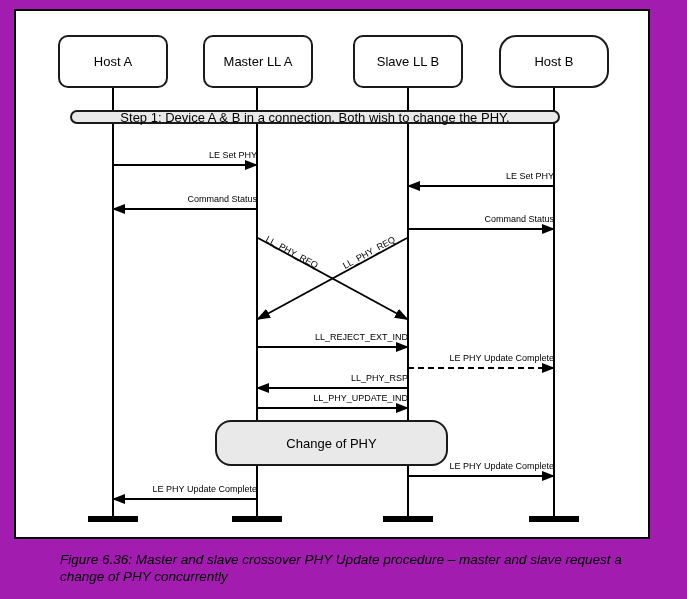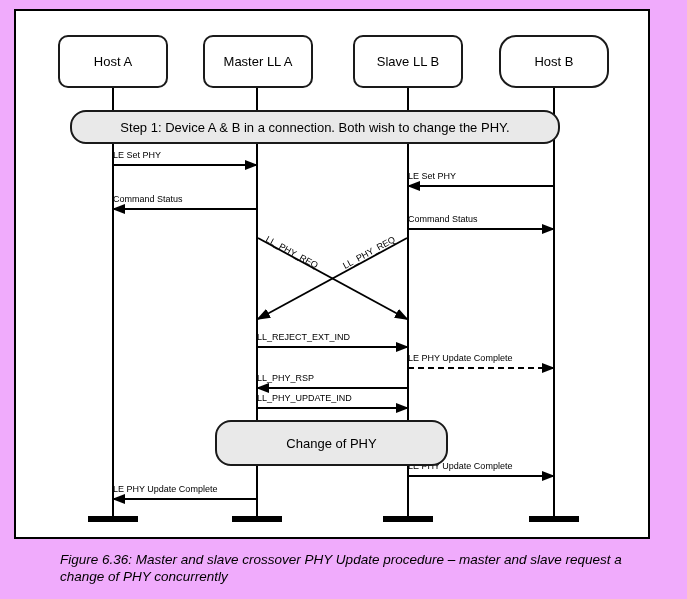--- a/index.html
+++ b/index.html
@@ -1,17 +1,17 @@
 <!DOCTYPE html>
 <html><head>
 <meta charset="utf-8">
 <style>
   html,body { margin:0; padding:0; background:#ffffff; }
   .page {
-    position:relative; width:687px; height:599px; background:#f0abfc;
+    position:relative; width:687px; height:599px; background:#a21caf;
     font-family:"Liberation Sans", sans-serif; color:#000;
     overflow:hidden;
   }
   .frame {
     position:absolute; left:14px; top:9px; width:636px; height:530px;
     border:2px solid #000; background:#fff; box-sizing:border-box;
   }
   .lifeline {
     position:absolute; width:2px; background:#000; top:88px; height:431px;
   }
@@ -24,21 +24,21 @@
   .banner {
     position:absolute; background:#e9e9e9; border:2px solid #1a1a1a;
     border-radius:16px; box-sizing:border-box;
     display:flex; align-items:center; justify-content:center;
     font-size:13px; z-index:6;
   }
   .msg { position:absolute; height:0; z-index:3; }
   .msg .line { position:absolute; left:0; right:0; top:0; border-top:2px solid #000; }
   .msg.dashed .line { border-top-style:dashed; }
   .msg .mlabel {
-    position:absolute; left:0; right:0; bottom:3px; text-align:left;
+    position:absolute; left:0; right:0; bottom:3px; text-align:right;
     font-size:9px; white-space:nowrap; line-height:11px;
   }
   .msg .head {
     position:absolute; top:-4px; width:0; height:0;
     border-top:5px solid transparent; border-bottom:5px solid transparent;
   }
   .msg.dir-right .head { right:-1px; border-left:13px solid #000; }
   .msg.dir-left  .head { left:-1px;  border-right:13px solid #000; }
   .xsvg { position:absolute; left:257px; top:232px; z-index:3; }
   .xsvg text { font-family:"Liberation Sans", sans-serif; font-size:9px; fill:#000; }
@@ -67,21 +67,21 @@
   <div class="actor-box" style="left:353px;">
     <span>Slave LL B</span>
   </div>
   <div class="actor-box" style="left:203px;">
     <span>Master LL A</span>
   </div>
   <div class="actor-box" style="left:499px;border-radius:17px;">
     <span>Host B</span>
   </div>
 
-  <div class="banner" style="left:70px; top:110px; width:490px; height:34px;">
+  <div class="banner" style="left:70px; top:110px; width:490px; height:14px;">
     <span>Step 1: Device A &amp; B in a connection. Both wish to change the PHY.</span>
   </div>
 
   <div class="msg dir-right" style="left:113px; top:164px; width:144px;">
     <span class="mlabel">LE Set PHY</span>
     <span class="line"></span>
     <span class="head"></span>
   </div>
 
   <div class="msg dir-left" style="left:408px; top:185px; width:146px;">

